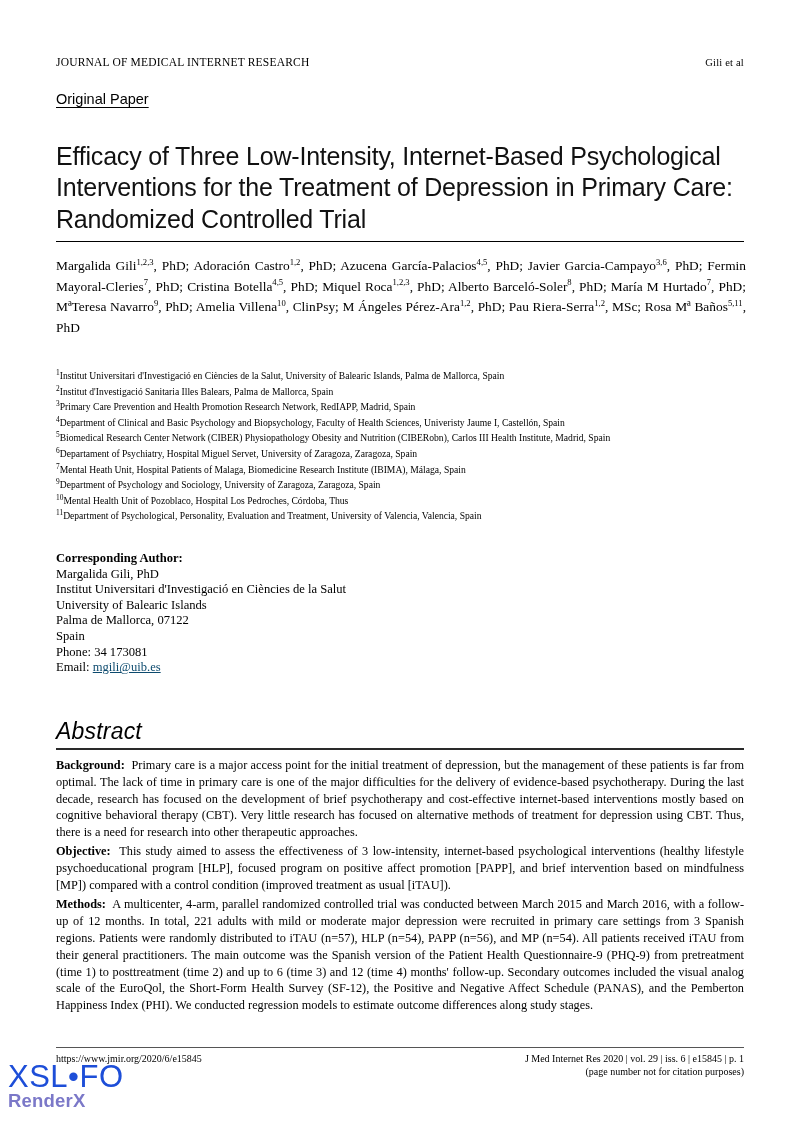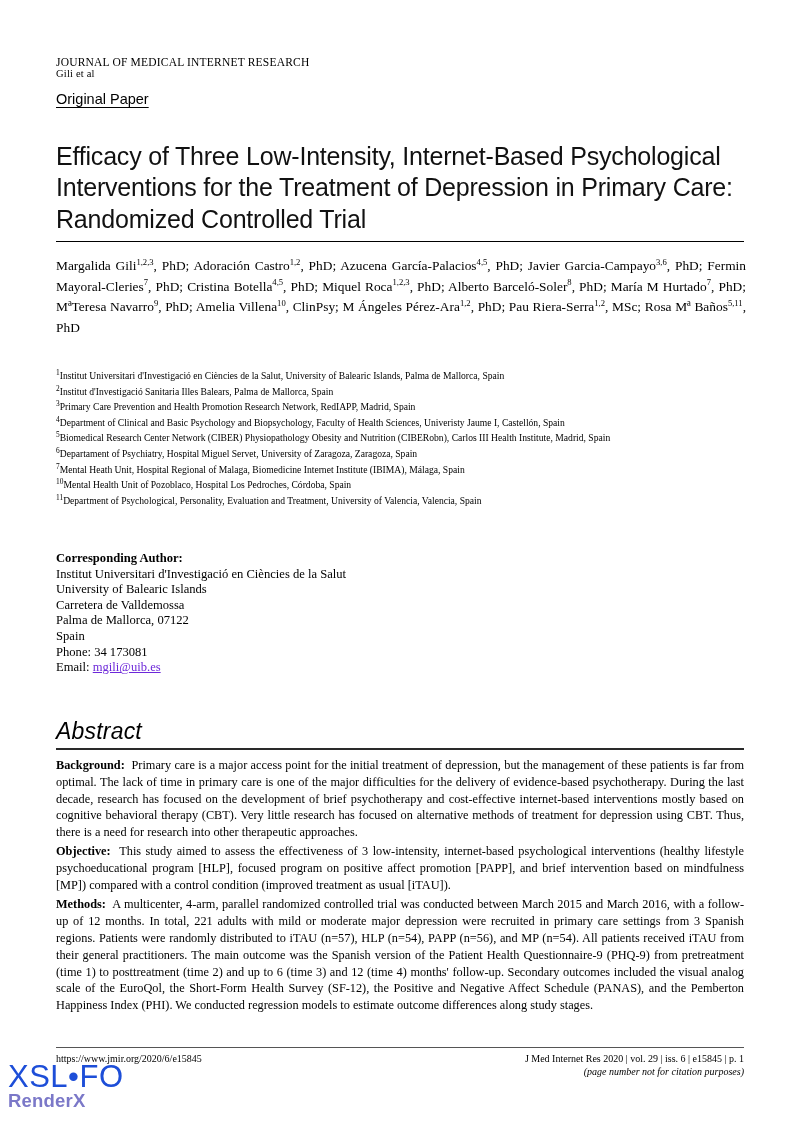--- a/index.html
+++ b/index.html
@@ -28,21 +28,20 @@
     position: absolute;
     left: 56px;
     top: 56px;
     width: 688px;
     display: flex;
     justify-content: space-between;
     align-items: baseline;
     font-family: "Liberation Serif", "DejaVu Serif", serif;
     font-size: 11.5px;
     letter-spacing: 0.2px;
-    flex-direction: column;
   }
   .runhead-left { text-transform: uppercase; }
   .runhead-right { font-size: 10.5px; }
 
   
   .kicker {
     position: absolute;
     left: 56px;
     top: 91px;
     font-family: "Liberation Sans", "DejaVu Sans", sans-serif;
@@ -105,21 +104,21 @@
   .corr {
     position: absolute;
     left: 56px;
     top: 551px;
     width: 450px;
     font-size: 12.6px;
     line-height: 15.6px;
   }
   .corr .hdr { font-weight: bold; }
   .corr a {
-    color: #6d28d9;
+    color: #0c4a6e;
     text-decoration: underline;
   }
 
   
   .abs-h {
     position: absolute;
     left: 56px;
     top: 718px;
     font-family: "Liberation Sans", "DejaVu Sans", sans-serif;
     font-style: italic;
@@ -162,21 +161,21 @@
     left: 56px;
     top: 1053px;
     width: 688px;
     display: flex;
     justify-content: space-between;
     align-items: flex-start;
     font-size: 10px;
     line-height: 12.6px;
   }
   .foot-right { text-align: right; }
-  .foot-right .cite-note { font-style: italic; display: block; }
+  .foot-right .cite-note { display: block; }
 
   
   .logo {
     position: absolute;
     left: 8px;
     top: 1063px;
     width: 120px;
   }
   .logo-top {
     font-family: "Liberation Sans", "DejaVu Sans", sans-serif;
@@ -215,32 +214,33 @@
   </div>
 
   <div class="affils">
     <div id="affils-render">
         <div class="affil"><sup>1</sup><span>Institut Universitari d'Investigació en Ciències de la Salut, University of Balearic Islands, Palma de Mallorca, Spain</span></div>
         <div class="affil"><sup>2</sup><span>Institut d'Investigació Sanitaria Illes Balears, Palma de Mallorca, Spain</span></div>
         <div class="affil"><sup>3</sup><span>Primary Care Prevention and Health Promotion Research Network, RedIAPP, Madrid, Spain</span></div>
         <div class="affil"><sup>4</sup><span>Department of Clinical and Basic Psychology and Biopsychology, Faculty of Health Sciences, Univeristy Jaume I, Castellón, Spain</span></div>
         <div class="affil"><sup>5</sup><span>Biomedical Research Center Network (CIBER) Physiopathology Obesity and Nutrition (CIBERobn), Carlos III Health Institute, Madrid, Spain</span></div>
         <div class="affil"><sup>6</sup><span>Departament of Psychiatry, Hospital Miguel Servet, University of Zaragoza, Zaragoza, Spain</span></div>
-        <div class="affil"><sup>7</sup><span>Mental Heath Unit, Hospital Regional of Malaga, Biomedicine Internet Institute (IBIMA), Málaga, Spain</span></div>
-        <div class="affil"><sup>10</sup><span>Mental Health Unit of Pozoblaco, Hospital Los Pedroches, Córdoba, Spain</span></div>
+        <div class="affil"><sup>7</sup><span>Mental Heath Unit, Hospital Patients of Malaga, Biomedicine Research Institute (IBIMA), Málaga, Spain</span></div>
+        <div class="affil"><sup>9</sup><span>Department of Psychology and Sociology, University of Zaragoza, Zaragoza, Spain</span></div>
+        <div class="affil"><sup>10</sup><span>Mental Health Unit of Pozoblaco, Hospital Los Pedroches, Córdoba, Thus</span></div>
         <div class="affil"><sup>11</sup><span>Department of Psychological, Personality, Evaluation and Treatment, University of Valencia, Valencia, Spain</span></div>
       </div>
   </div>
 
   <div class="corr">
     <div class="hdr">Corresponding Author:</div>
     <div id="corr-lines-render">
+        <div>Margalida Gili, PhD</div>
         <div>Institut Universitari d'Investigació en Ciències de la Salut</div>
         <div>University of Balearic Islands</div>
-        <div>Carretera de Valldemossa</div>
         <div>Palma de Mallorca, 07122</div>
         <div>Spain</div>
         <div>Phone: 34 173081</div>
       </div>
     <div>
       <span>Email:</span>
       <a href="#">mgili@uib.es</a>
     </div>
   </div>
 

